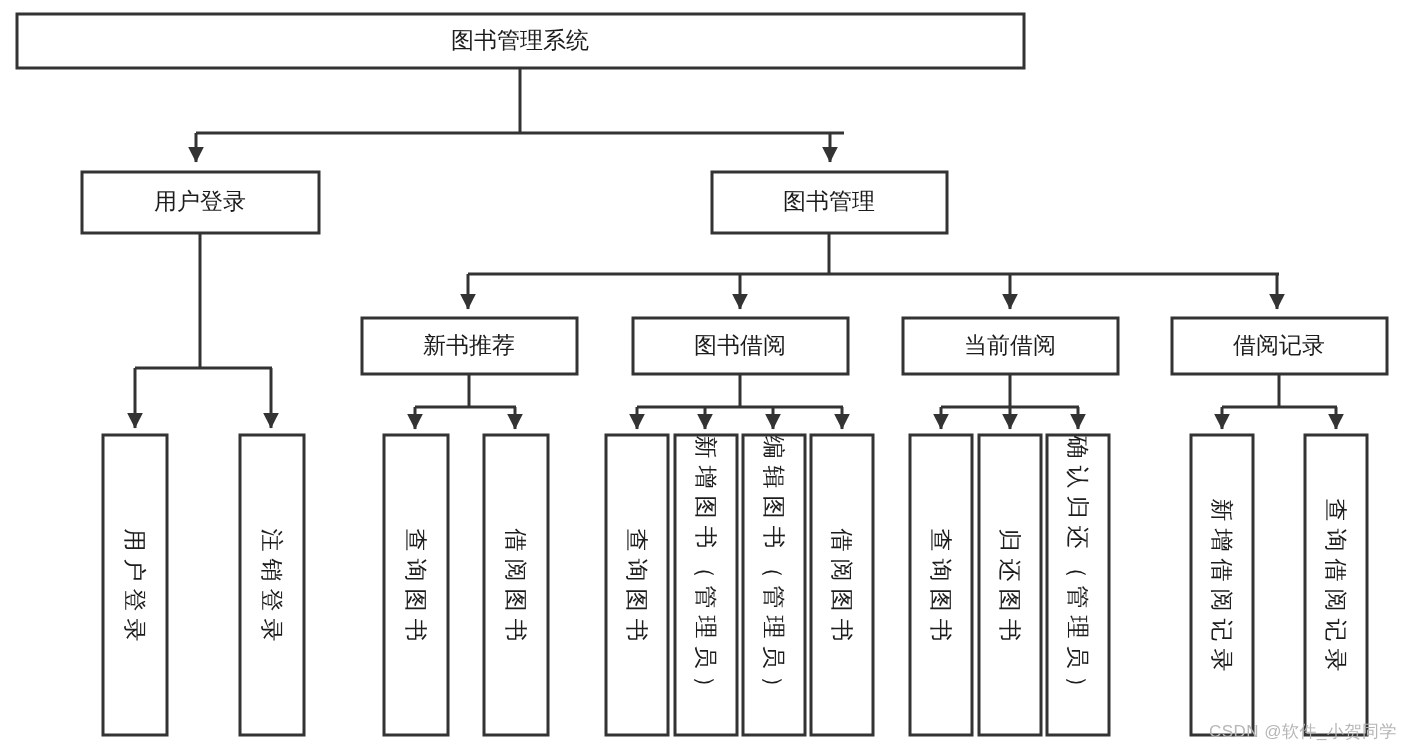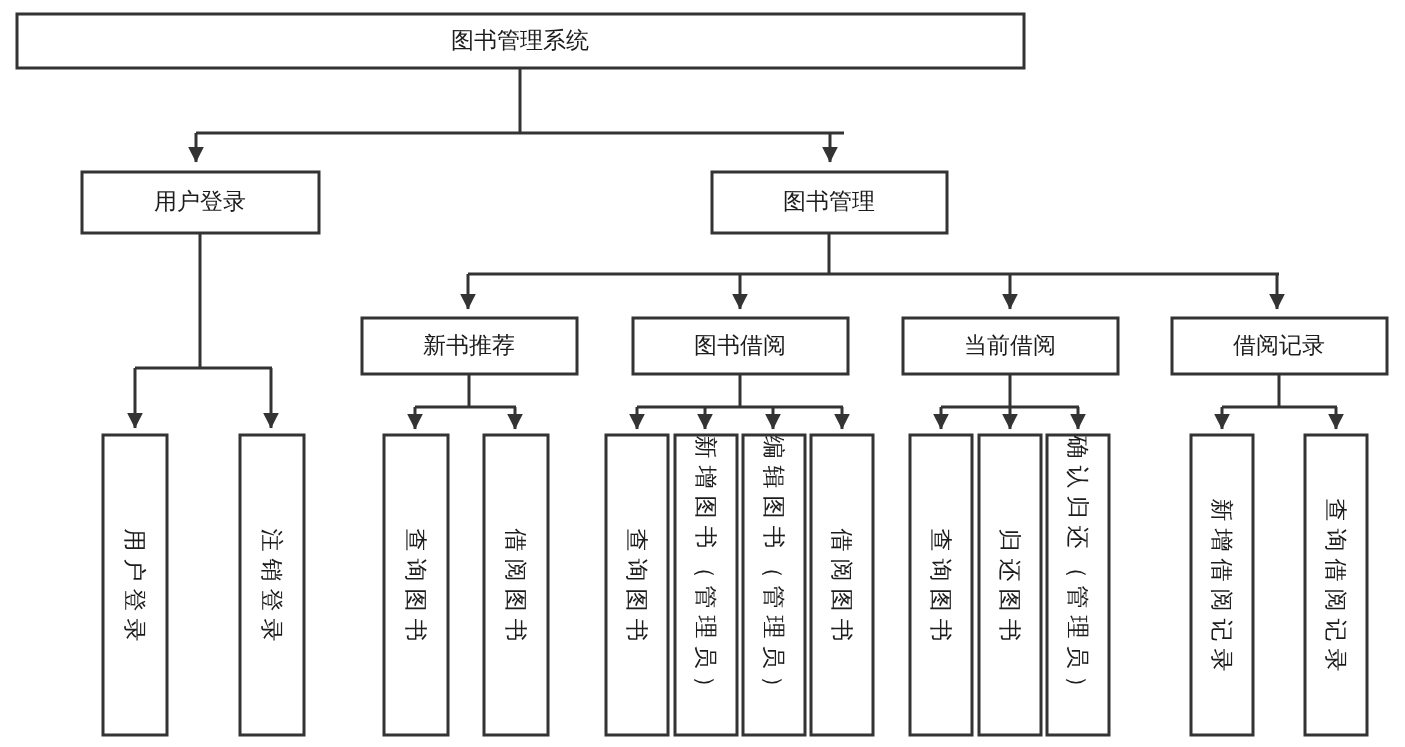--- a/index.html
+++ b/index.html
@@ -220,14 +220,15 @@
       <rect class="node-box" x="1191" y="435" width="62" height="300"></rect>
       <text class="node-label-v" transform="translate(1222,585) rotate(90)"><tspan x="-75" y="0" transform="rotate(-90, -75, 0)" text-anchor="middle" dominant-baseline="central">新</tspan><tspan x="-45" y="0" transform="rotate(-90, -45, 0)" text-anchor="middle" dominant-baseline="central">增</tspan><tspan x="-15" y="0" transform="rotate(-90, -15, 0)" text-anchor="middle" dominant-baseline="central">借</tspan><tspan x="15" y="0" transform="rotate(-90, 15, 0)" text-anchor="middle" dominant-baseline="central">阅</tspan><tspan x="45" y="0" transform="rotate(-90, 45, 0)" text-anchor="middle" dominant-baseline="central">记</tspan><tspan x="75" y="0" transform="rotate(-90, 75, 0)" text-anchor="middle" dominant-baseline="central">录</tspan></text>
     </g>
     <g>
       <rect class="node-box" x="1305" y="435" width="62" height="300"></rect>
       <text class="node-label-v" transform="translate(1336,585) rotate(90)"><tspan x="-75" y="0" transform="rotate(-90, -75, 0)" text-anchor="middle" dominant-baseline="central">查</tspan><tspan x="-45" y="0" transform="rotate(-90, -45, 0)" text-anchor="middle" dominant-baseline="central">询</tspan><tspan x="-15" y="0" transform="rotate(-90, -15, 0)" text-anchor="middle" dominant-baseline="central">借</tspan><tspan x="15" y="0" transform="rotate(-90, 15, 0)" text-anchor="middle" dominant-baseline="central">阅</tspan><tspan x="45" y="0" transform="rotate(-90, 45, 0)" text-anchor="middle" dominant-baseline="central">记</tspan><tspan x="75" y="0" transform="rotate(-90, 75, 0)" text-anchor="middle" dominant-baseline="central">录</tspan></text>
     </g>
 
   </svg>
 
+  <div class="watermark">CSDN @软件_小贺同学</div>
 
 </div>
 
 </body></html>

